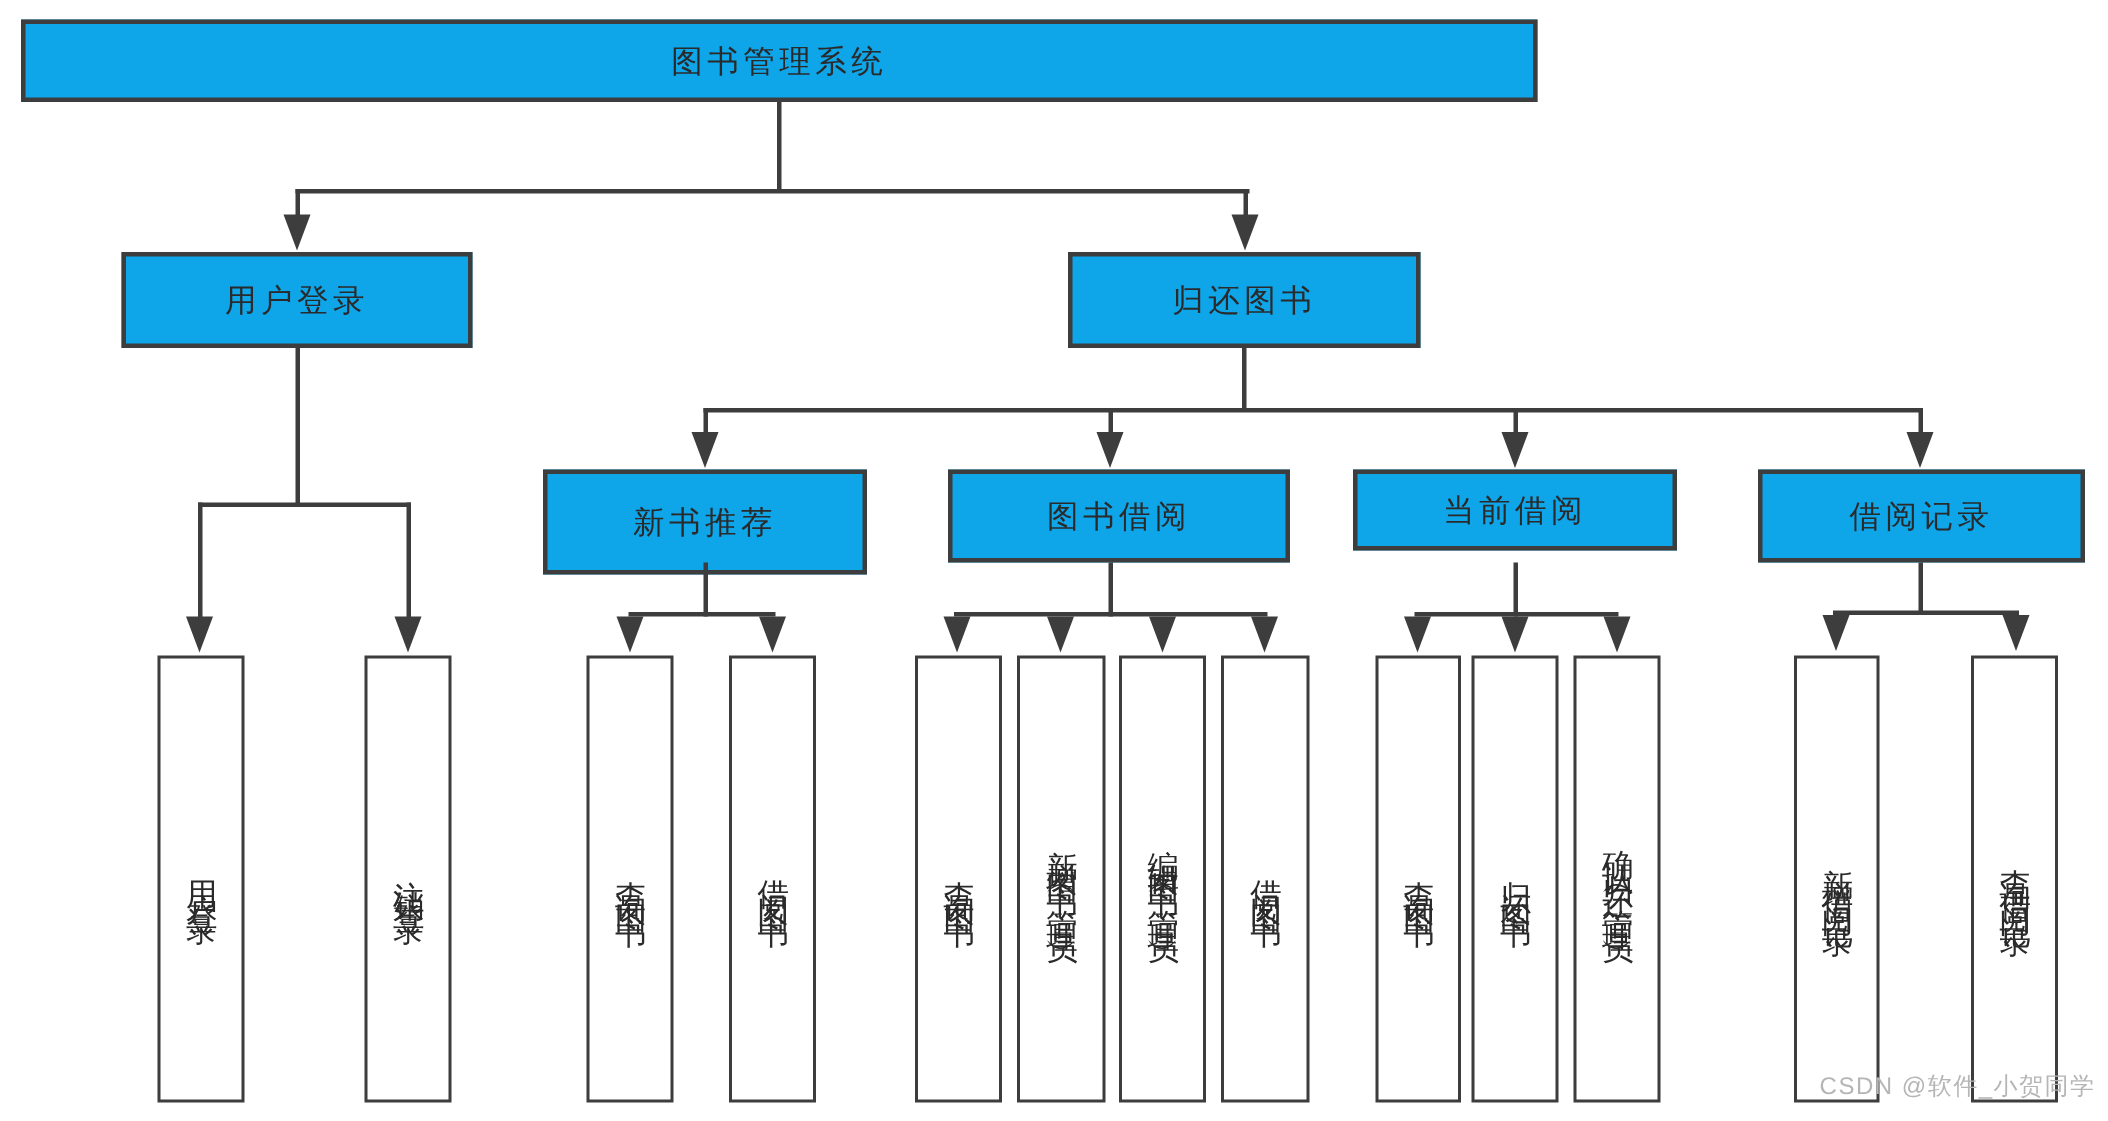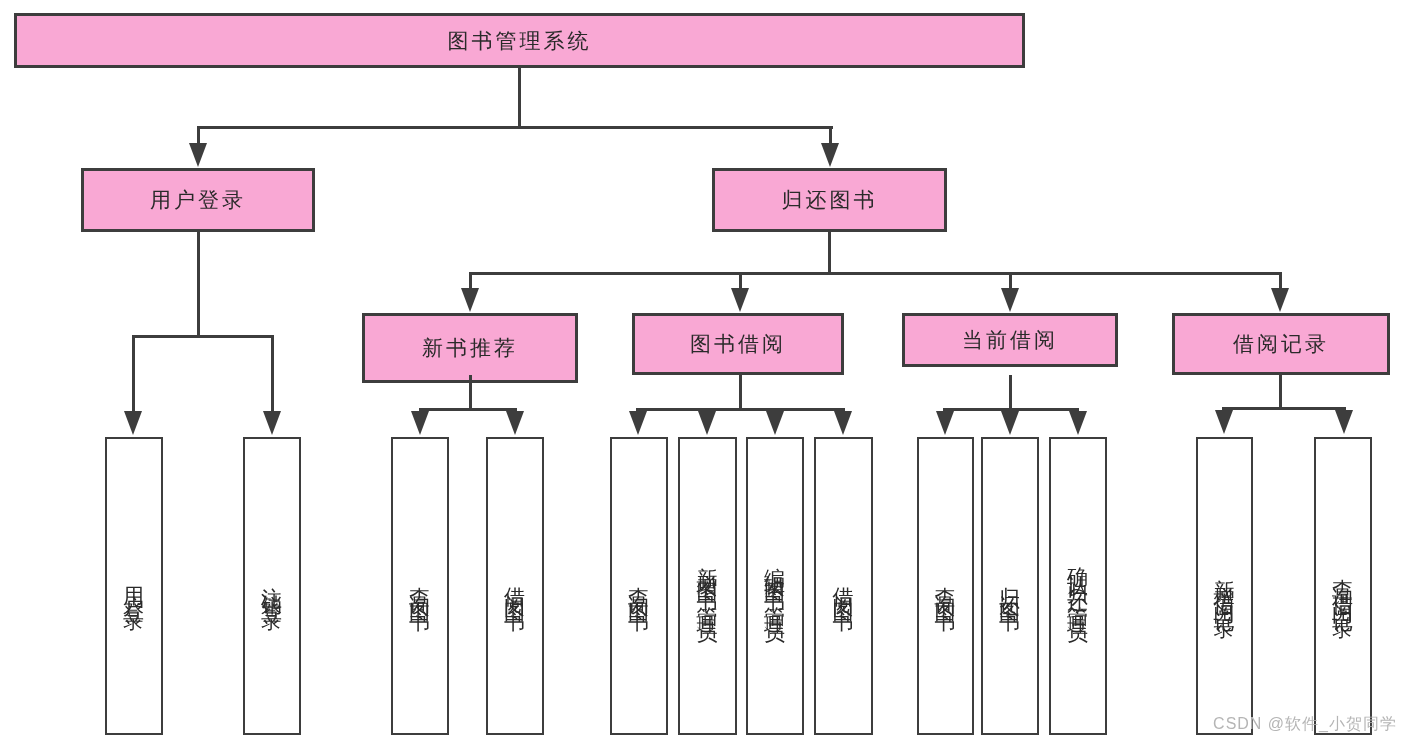--- a/index.html
+++ b/index.html
@@ -1,21 +1,21 @@
 <!DOCTYPE html>
 <html><head>
 <meta charset="utf-8">
 <style>
   html,body{margin:0;padding:0;background:#ffffff;}
   #canvas{
     position:relative;width:1405px;height:747px;background:#ffffff;overflow:hidden;
     font-family:"Liberation Sans","DejaVu Sans",sans-serif;
   }
   .box{
-    position:absolute;box-sizing:border-box;border:3px solid #3d3d3d;background:#f9a8d4;
+    position:absolute;box-sizing:border-box;border:3px solid #3d3d3d;background:#0ea5e9;
     display:flex;align-items:center;justify-content:center;
     font-size:21px;letter-spacing:3px;color:#2a2a2a;white-space:nowrap;
   }
   .vbox{
     position:absolute;box-sizing:border-box;top:437px;height:298px;
     border:2.5px solid #3d3d3d;background:#ffffff;
     display:flex;align-items:center;justify-content:center;
   }
   .vbox span{
     writing-mode:vertical-rl;text-orientation:mixed;
@@ -63,21 +63,21 @@
   <div class="vline" style="left:469px;top:272px;height:18px;"></div>
   <div class="vline" style="left:739px;top:272px;height:18px;"></div>
   <div class="vline" style="left:1009px;top:272px;height:18px;"></div>
   <div class="vline" style="left:1279px;top:272px;height:18px;"></div>
   <div class="arrow" style="left:461px;top:288px;"></div>
   <div class="arrow" style="left:731px;top:288px;"></div>
   <div class="arrow" style="left:1001px;top:288px;"></div>
   <div class="arrow" style="left:1271px;top:288px;"></div>
 
   <div class="box" style="left:362px;top:313px;width:216px;height:70px;">新书推荐</div>
-  <div class="box" style="left:632px;top:313px;width:212px;height:62px;">图书借阅</div>
+  <div class="box" style="left:632px;top:313px;width:228px;height:62px;">图书借阅</div>
   <div class="box" style="left:902px;top:313px;width:216px;height:54px;">当前借阅</div>
   <div class="box" style="left:1172px;top:313px;width:218px;height:62px;">借阅记录</div>
 
   <div class="vline" style="left:469px;top:375px;height:36px;"></div>
   <div class="hline" style="left:419px;top:408px;width:98px;"></div>
   <div class="arrow" style="left:411px;top:411px;"></div>
   <div class="arrow" style="left:506px;top:411px;"></div>
 
   <div class="vline" style="left:739px;top:375px;height:36px;"></div>
   <div class="hline" style="left:636px;top:408px;width:209px;"></div>

